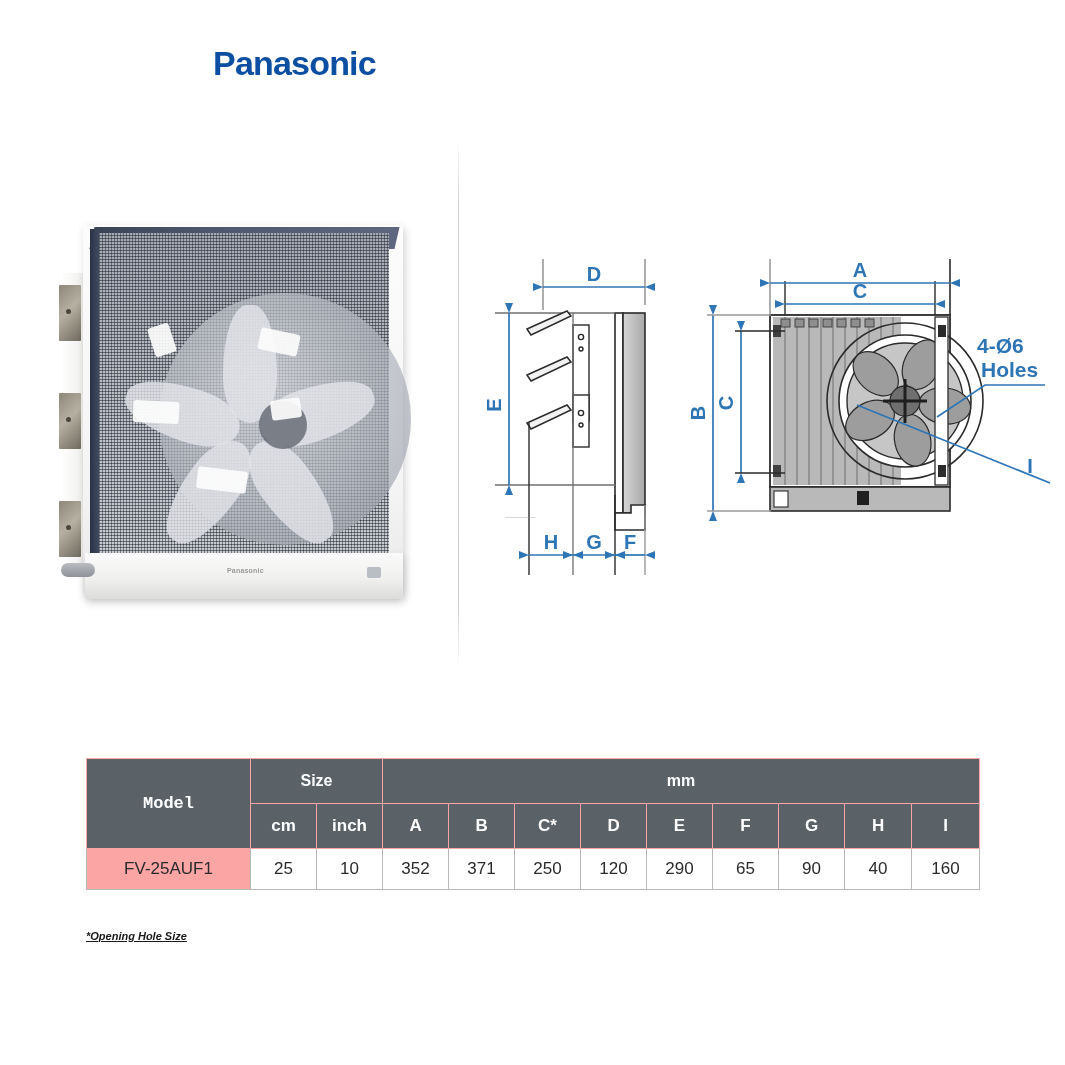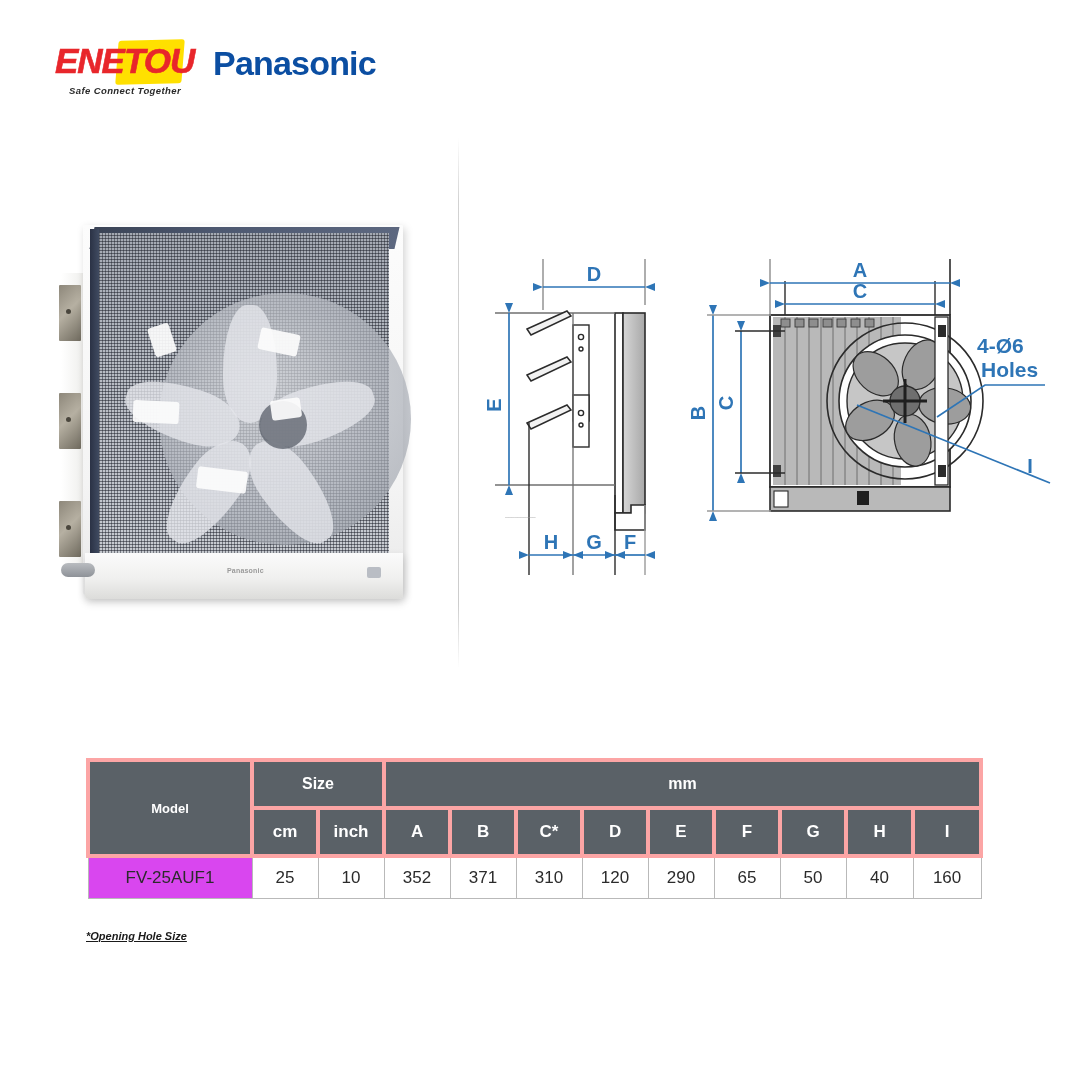--- a/index.html
+++ b/index.html
@@ -252,76 +252,72 @@
     left: 86px;
     top: 758px;
     width: 893px;
   }
   table#spec-table {
     border-collapse: collapse;
     width: 893px;
     table-layout: fixed;
   }
   #spec-table th, #spec-table td {
-    border: 4px solid #fca5a5;
+    border: 1px solid #fca5a5;
     text-align: center;
     vertical-align: middle;
     font-family: "Liberation Sans", sans-serif;
   }
   #spec-table thead th {
     background: #5A6167;
     color: #ffffff;
     font-weight: bold;
     font-size: 16px;
     padding: 4px 0;
   }
   #spec-table thead th.grp {
     height: 36px;
   }
   #spec-table thead th.sub {
     height: 36px;
     font-size: 17px;
   }
   #spec-table thead th.model-cell {
-    font-size: 13px;
+    font-size: 17px;
+    font-family: Liberation Mono, monospace;
   }
   #spec-table tbody td {
     background: #ffffff;
     color: #2b2b2b;
     font-size: 17px;
     font-weight: normal;
     height: 38px;
     border: 1px solid #b9b9b9;
   }
   #spec-table tbody td.model-val {
-    background: #d946ef;
+    background: #fca5a5;
     font-size: 17px;
     color: #2b2b2b;
   }
   #table-note {
     position: absolute;
     left: 86px;
     top: 930px;
     font-size: 11px;
     font-weight: bold;
     font-style: italic;
     color: #1a1a1a;
     text-decoration: underline;
   }
 </style>
 </head>
 <body>
 
 <div id="brand-header">
 
-  <div id="enetou-logo">
-    <div class="enetou-yellow"></div>
-    <div class="enetou-word">ENETOU</div>
-    <div class="enetou-tag">Safe Connect Together</div>
-  </div>
 
   <div id="panasonic-logo">Panasonic</div>
 </div>
 
 <div id="vertical-divider"></div>
 
 <div id="product-photo">
   <div class="ph-side-panel"></div>
   <div class="ph-bracket" style="top:70px;"></div>
   <div class="ph-bracket" style="top:178px;"></div>
@@ -534,25 +530,25 @@
         <th class="sub">I</th>
       </tr>
     </thead>
     <tbody>
       <tr>
         <td class="model-val">FV-25AUF1</td>
         <td>25</td>
         <td>10</td>
         <td>352</td>
         <td>371</td>
-        <td>310</td>
+        <td>250</td>
         <td>120</td>
         <td>290</td>
         <td>65</td>
-        <td>50</td>
+        <td>90</td>
         <td>40</td>
         <td>160</td>
       </tr>
     </tbody>
   </table>
 </div>
 
 <div id="table-note">*Opening Hole Size</div>
 
 </body></html>

